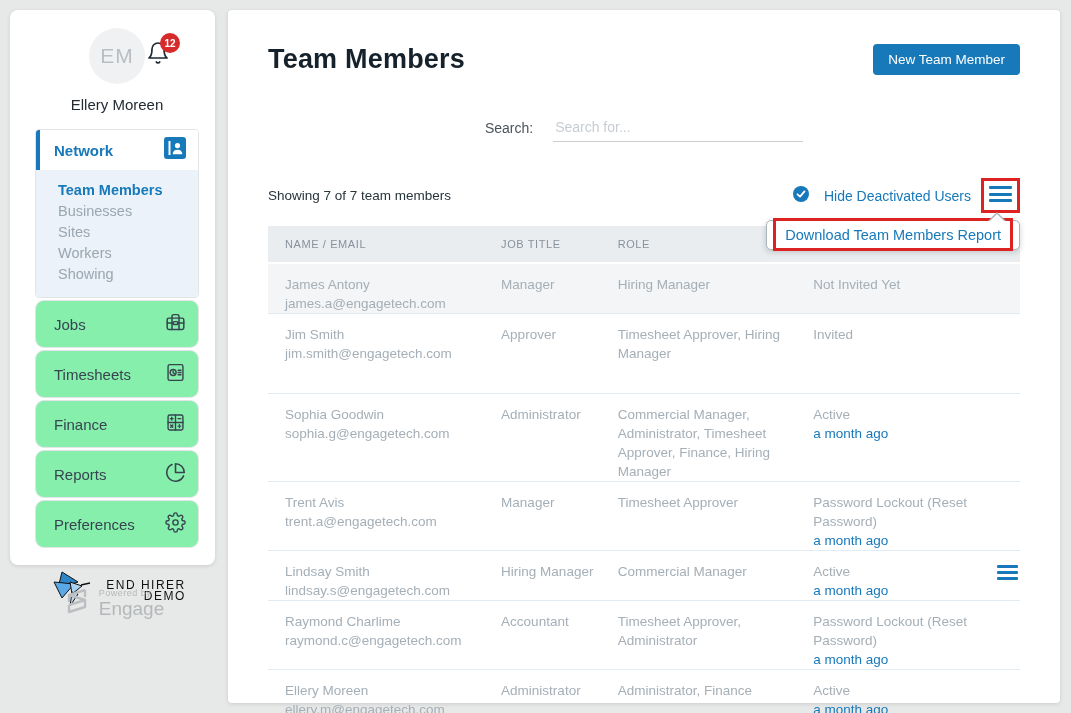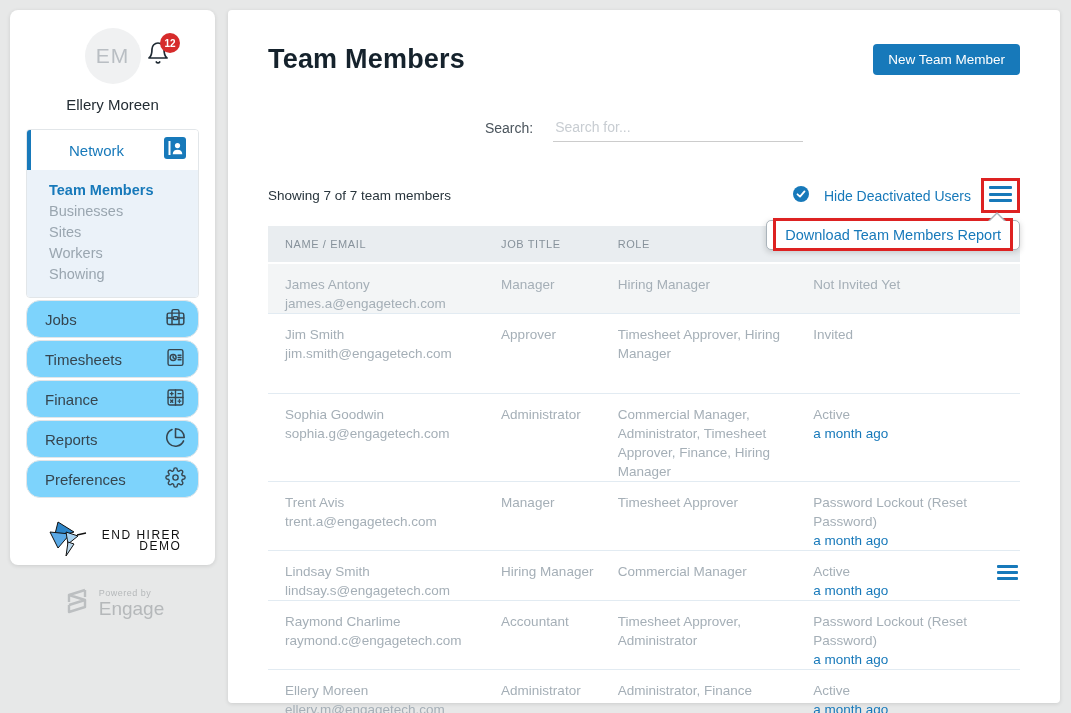--- a/index.html
+++ b/index.html
@@ -7,21 +7,21 @@
   body {
     background:#e7e8e8;
     font-family:"Liberation Sans","DejaVu Sans",sans-serif;
     position:relative; overflow:hidden;
     color:#2b3740;
   }
   
   .sidebar-card {
     position:absolute; left:10px; top:10px; width:205px; height:555px;
     background:#fff; border-radius:8px; box-shadow:0 1px 4px rgba(0,0,0,.12);
-    padding:16px 16px 0 16px;
+    padding:16px 16px 0 25px;
   }
   .profile { position:relative; text-align:center; padding-top:2px; }
   .avatar {
     width:56px; height:56px; border-radius:50%; background:#f0f1f2;
     display:inline-flex; align-items:center; justify-content:center;
     color:#b9bec3; font-size:21px; letter-spacing:1px;
   }
   .bell-wrap { position:absolute; right:28px; top:14px; width:26px; height:28px; cursor:pointer; }
   .badge {
     position:absolute; right:-9px; top:-7px; min-width:20px; height:20px; border-radius:10px;
@@ -29,28 +29,28 @@
     display:flex; align-items:center; justify-content:center; padding:0 4px;
   }
   .username { margin-top:12px; font-size:15px; color:#232c33; }
   .nav { margin-top:16px; }
   .net-group { border:1px solid #e2e6e9; border-radius:4px; overflow:hidden; }
   .net-header {
     display:flex; align-items:center; justify-content:space-between;
     height:40px; padding:0 12px 0 14px; border-left:4px solid #1779ba;
     cursor:pointer; background:#fff;
   }
-  .net-header .lbl { color:#1779ba; font-weight:normal; font-size:15px;margin-left:24px; }
+  .net-header .lbl { color:#1779ba; font-weight:bold; font-size:15px; }
   .submenu { list-style:none; background:#ebf2f9; padding:10px 0 12px 22px; }
   .submenu li { font-size:14.5px; line-height:21px; color:#9aa6b0; cursor:pointer; }
   .submenu li.active { color:#1779ba; font-weight:bold; }
   .menu-item {
     display:flex; align-items:center; justify-content:space-between;
-    border:1px solid #e2e6e9; border-radius:14px; height:38px;
-    padding:0 12px 0 18px; margin-top:2px; cursor:pointer; background:#7dd3fc;
+    border:1px solid #e2e6e9; border-radius:9px; height:48px;
+    padding:0 12px 0 18px; margin-top:2px; cursor:pointer; background:#86efac;
   }
   .menu-item .lbl { font-size:15px; color:#36454f; }
   .menu-item svg { stroke:#36454f; }
   .brand { margin-top:20px; display:flex; align-items:center; justify-content:center; gap:4px; }
   .brand-text { font-size:12px; font-weight:normal; letter-spacing:1.5px; color:#111; line-height:11px; }
   .brand-text .l2 { text-align:right; }
   .powered {
     position:absolute; left:10px; top:583px; width:205px;
     display:flex; align-items:center; justify-content:center; gap:8px; color:#b5b8ba;
   }

